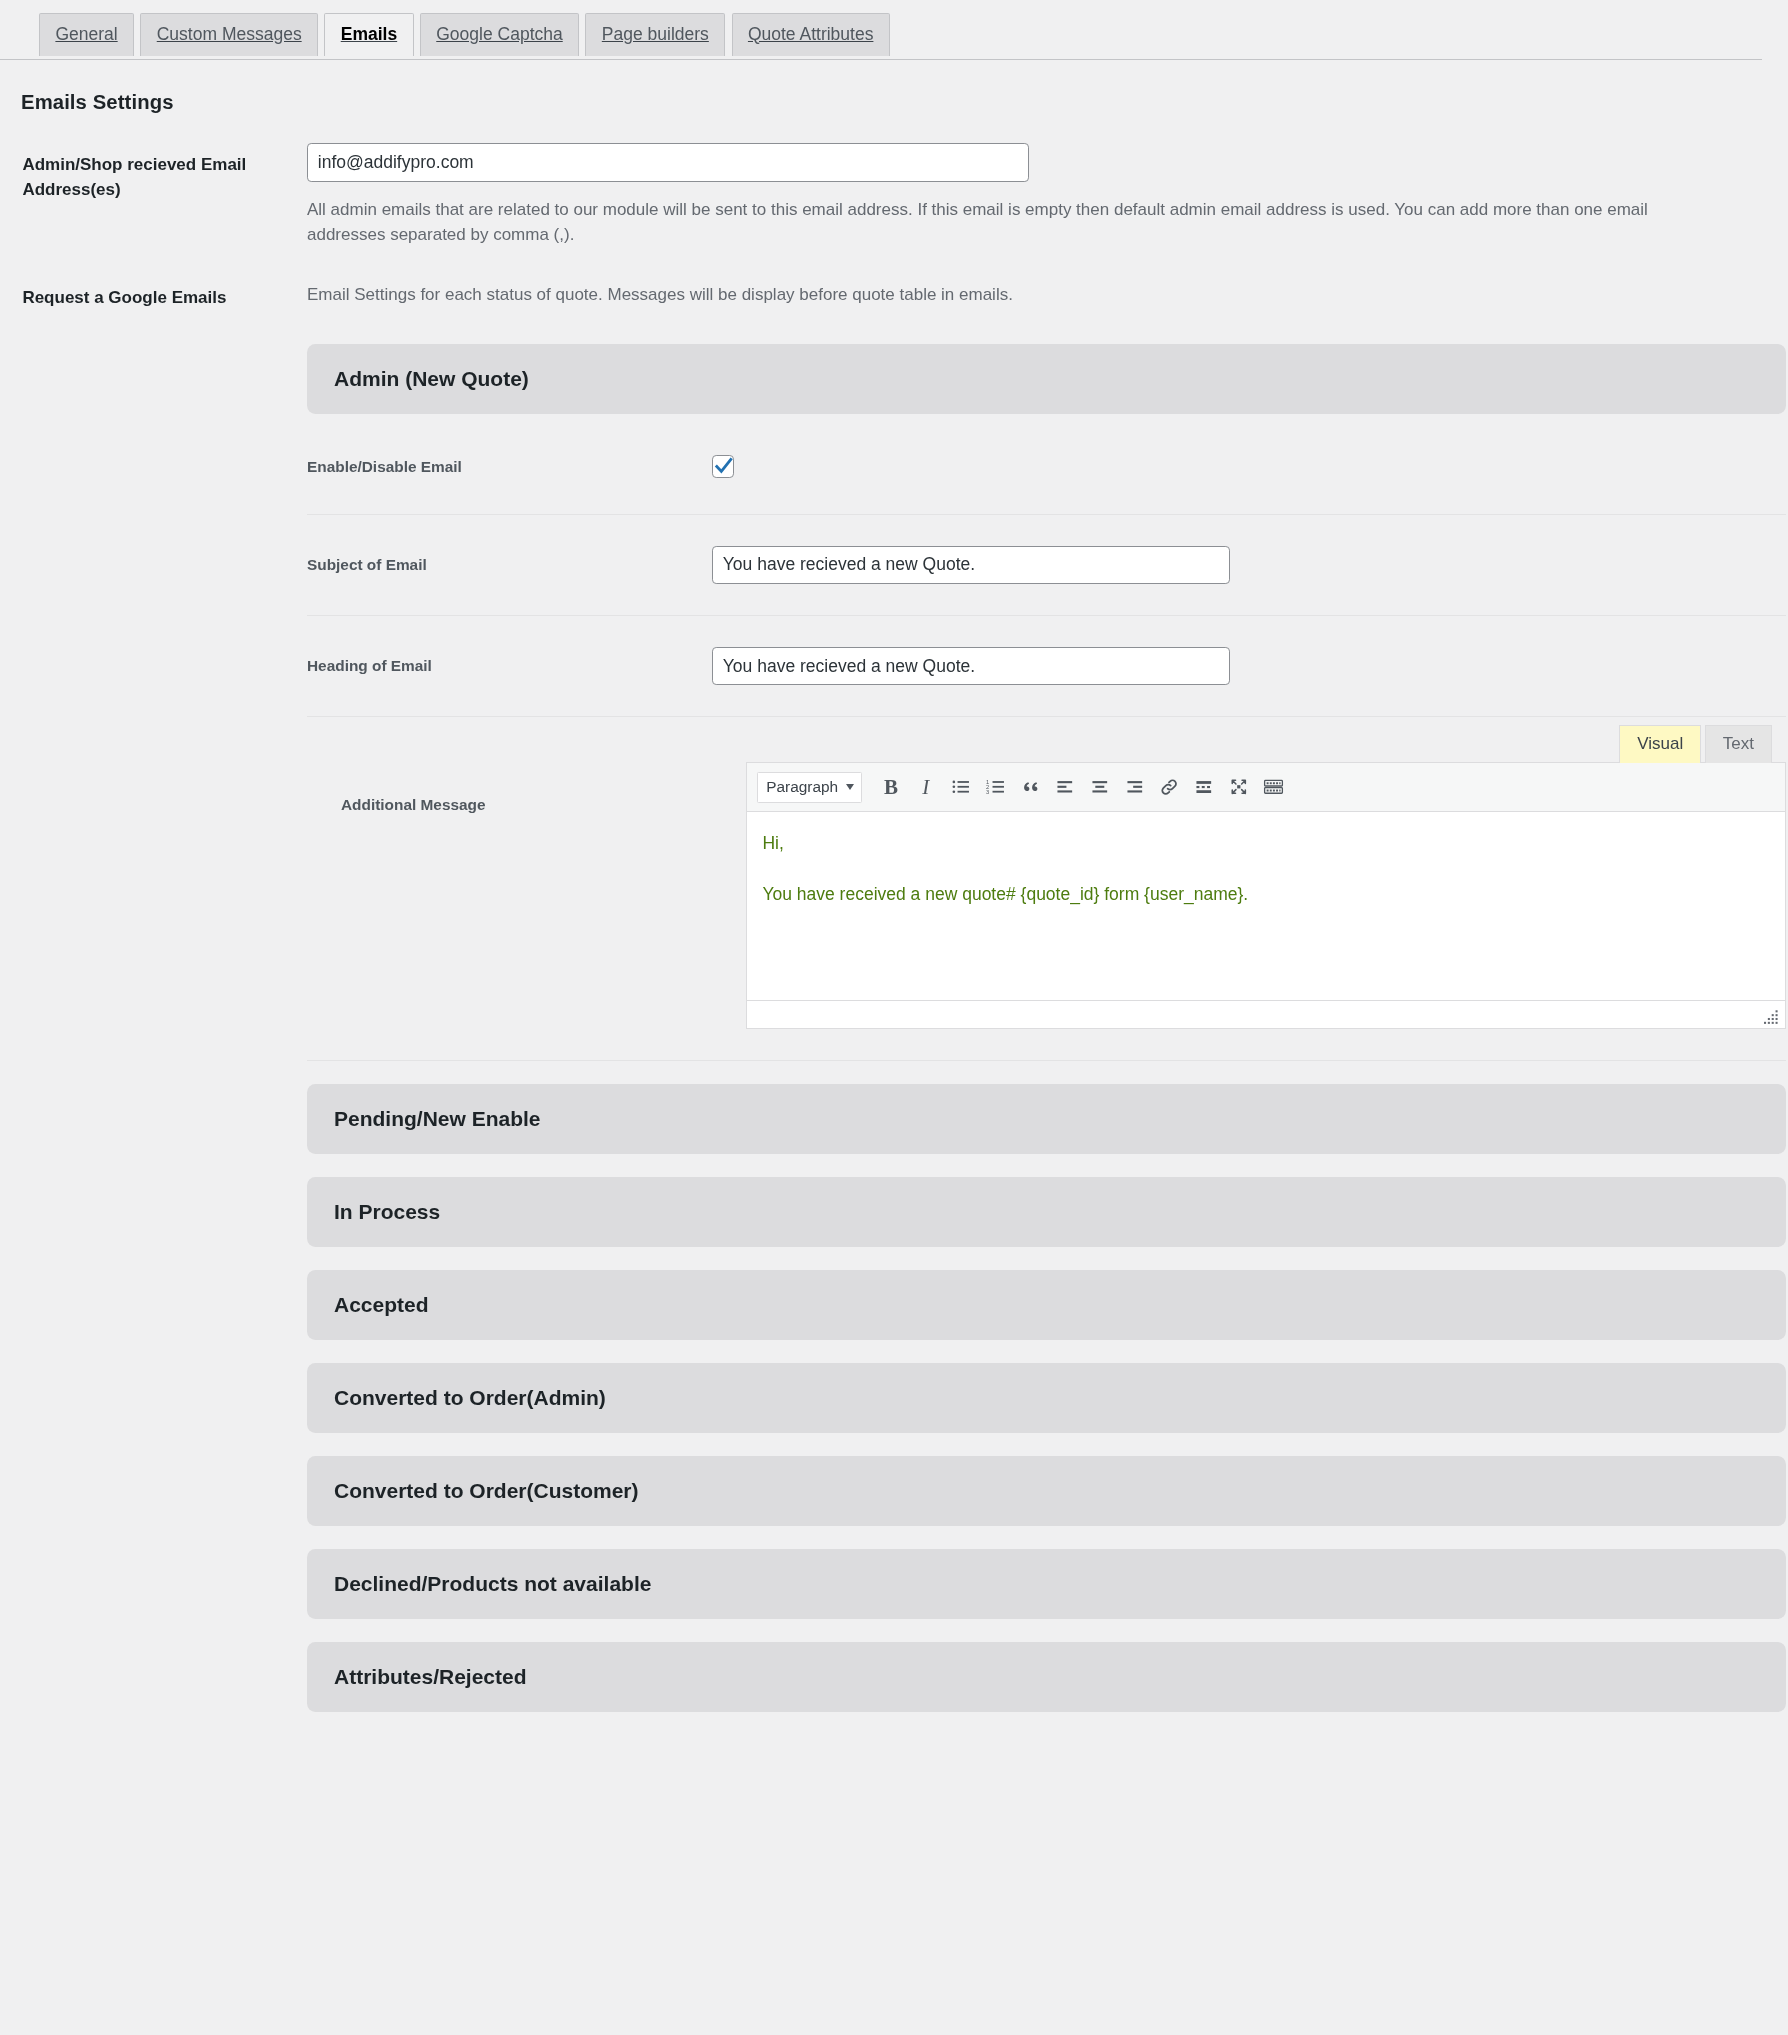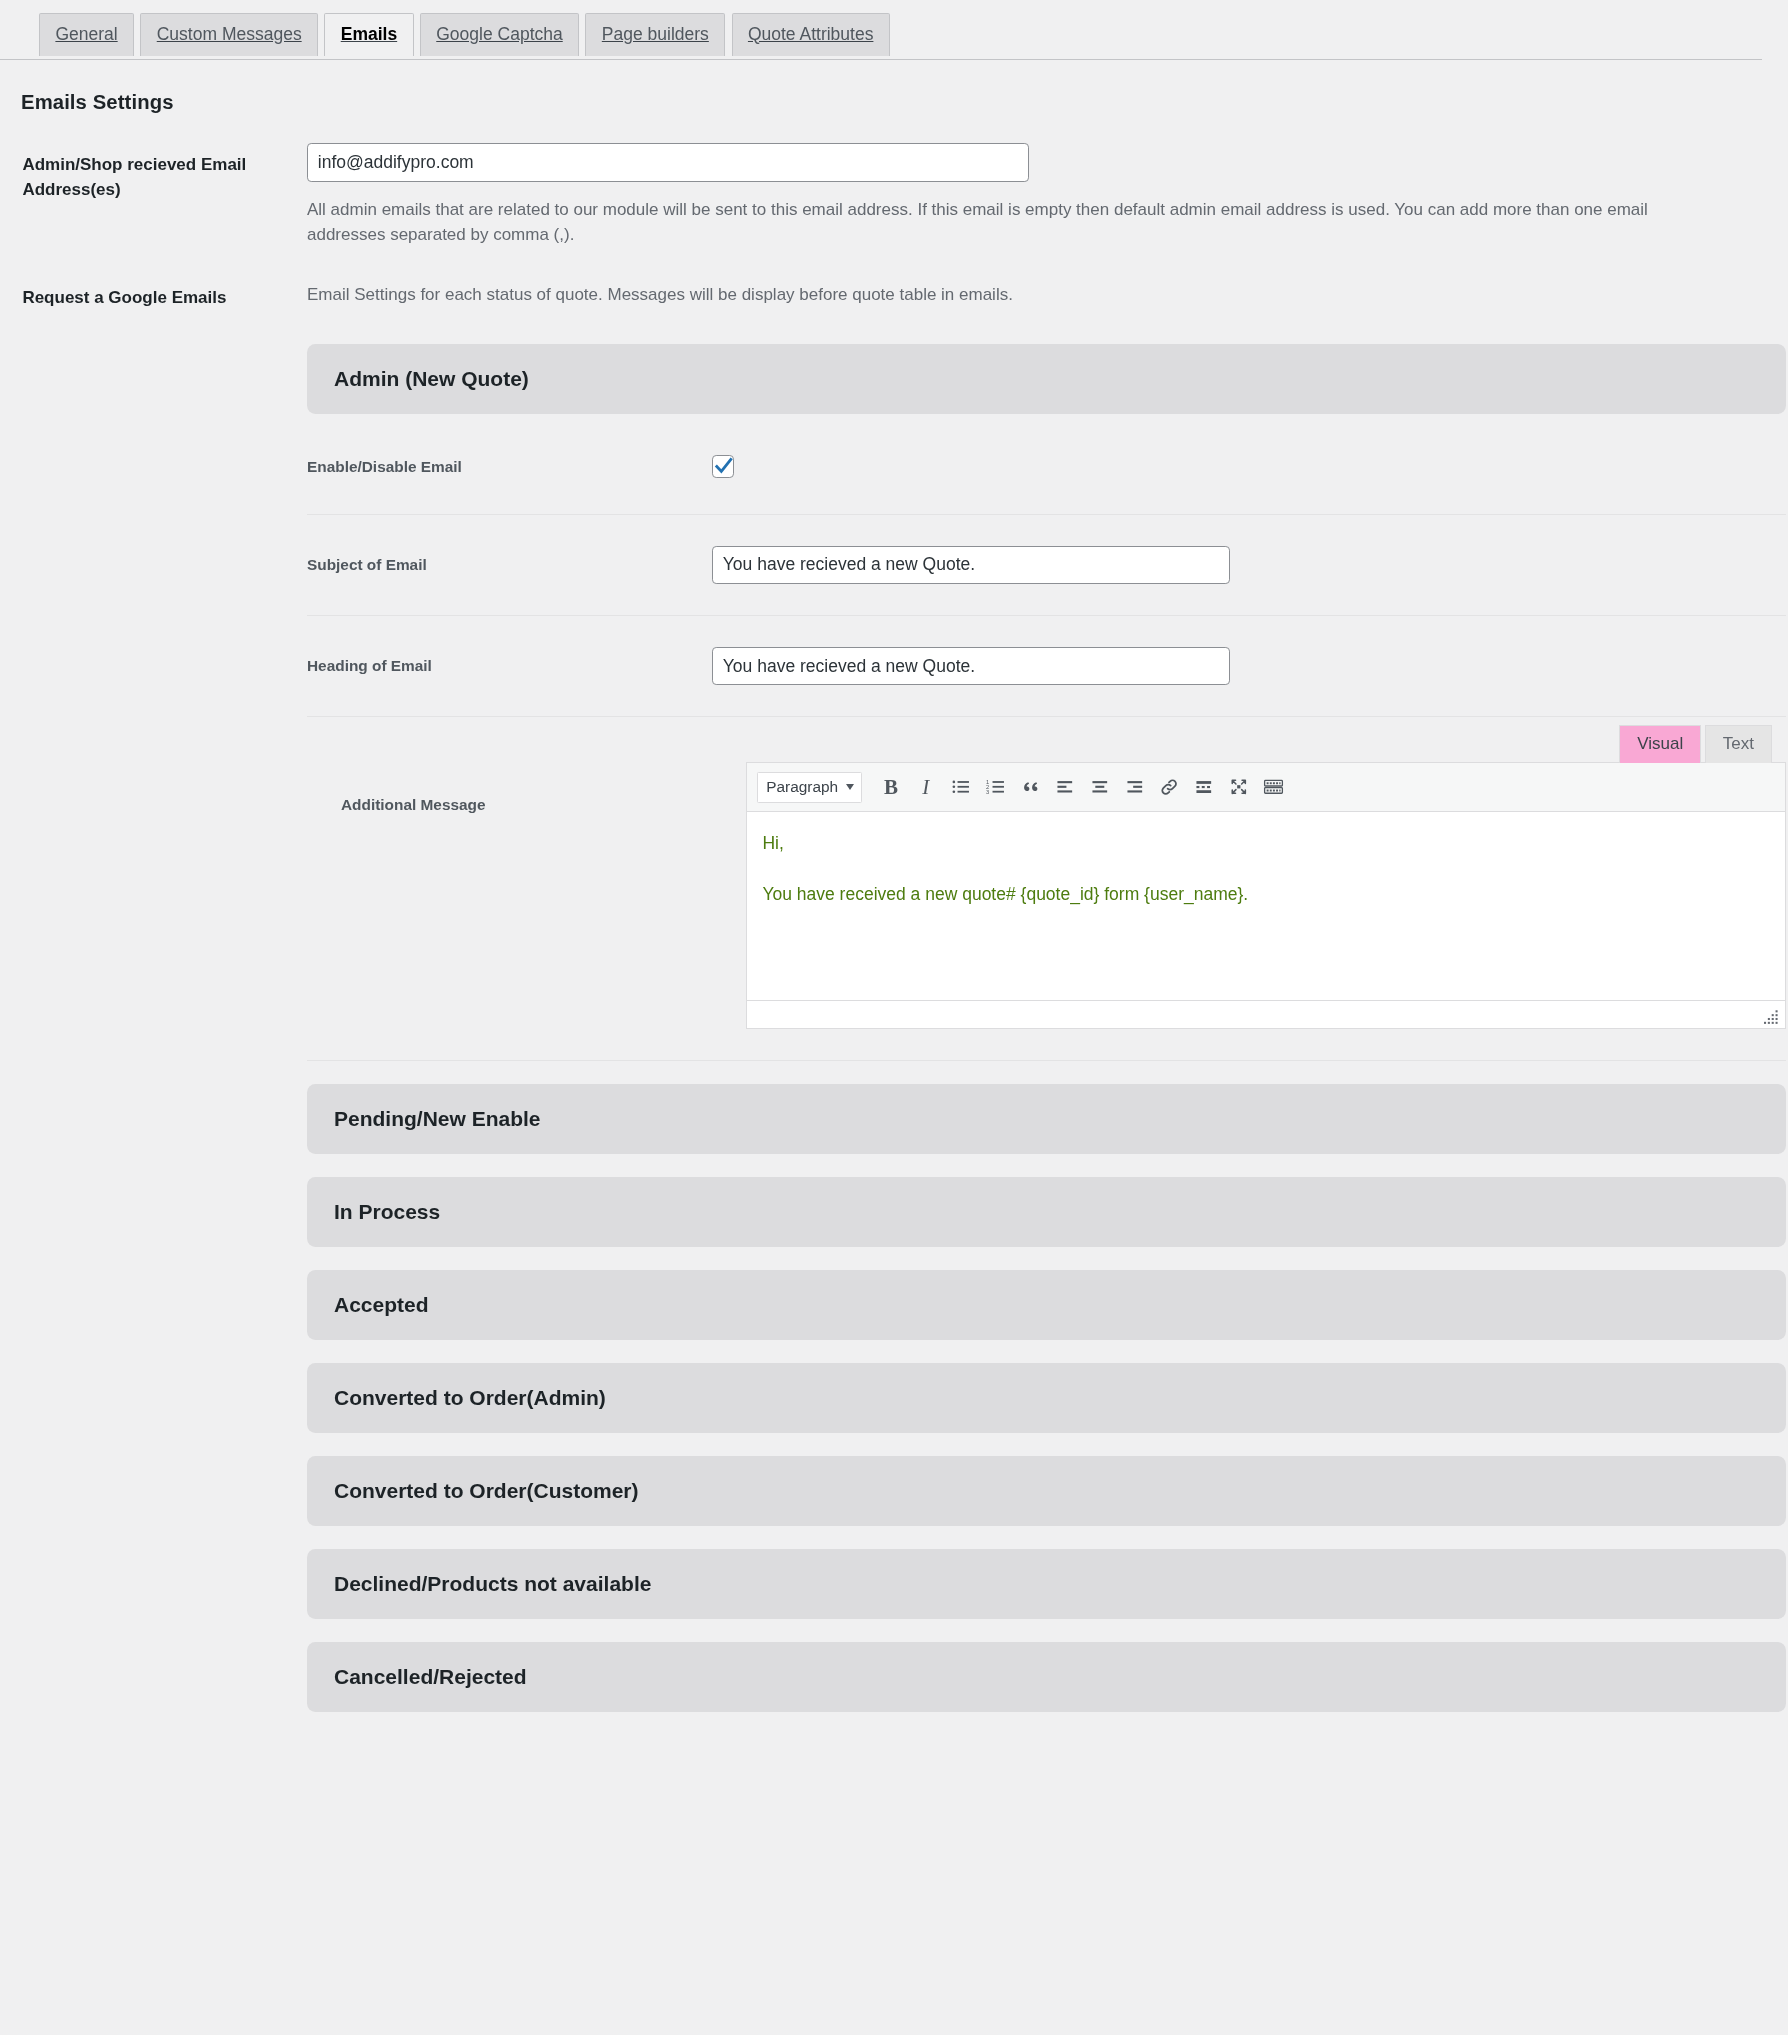--- a/index.html
+++ b/index.html
@@ -150,21 +150,21 @@
     border: 0.7px solid #dcdcde;
     border-bottom: none;
     padding: 8.4px 17px 9px 17px;
     margin-left: 3.5px;
     border-radius: 0;
     position: relative;
     top: 0.7px;
     cursor: pointer;
   }
   .ed-tab.active {
-    background: #f9a8d4;
+    background: #fef9c3;
     border-color: #dcdcde;
     color: #3c434a;
     z-index: 2;
   }
   .ed-tab.inactive { background: #e5e5e5; }
 
   .editor-box {
     border: 0.7px solid #dcdcde;
     background: #fff;
   }
@@ -467,20 +467,20 @@
       <div class="stack">
         <div class="acc-header">Converted to Order(Admin)</div>
       </div>
       <div class="stack">
         <div class="acc-header">Converted to Order(Customer)</div>
       </div>
       <div class="stack">
         <div class="acc-header">Declined/Products not available</div>
       </div>
       <div class="stack">
-        <div class="acc-header">Cancelled/Rejected</div>
+        <div class="acc-header">Attributes/Rejected</div>
       </div>
 
     </div>
   </div>
 
 </div>
 
 
 </body></html>

